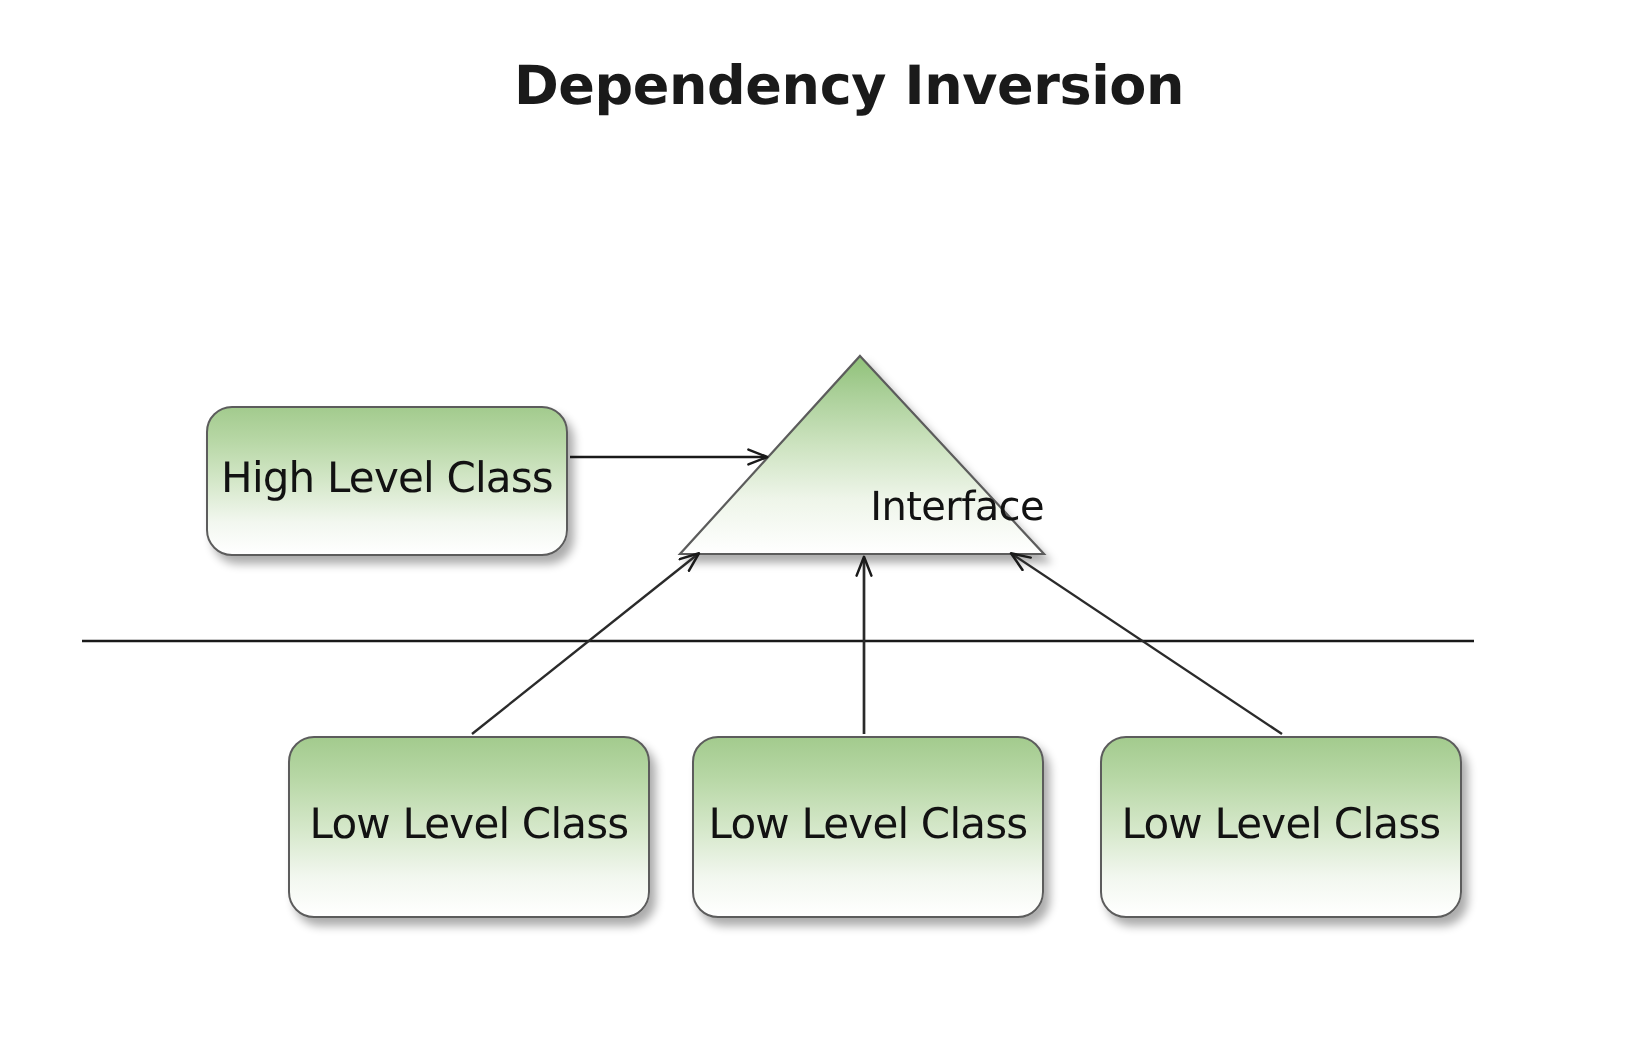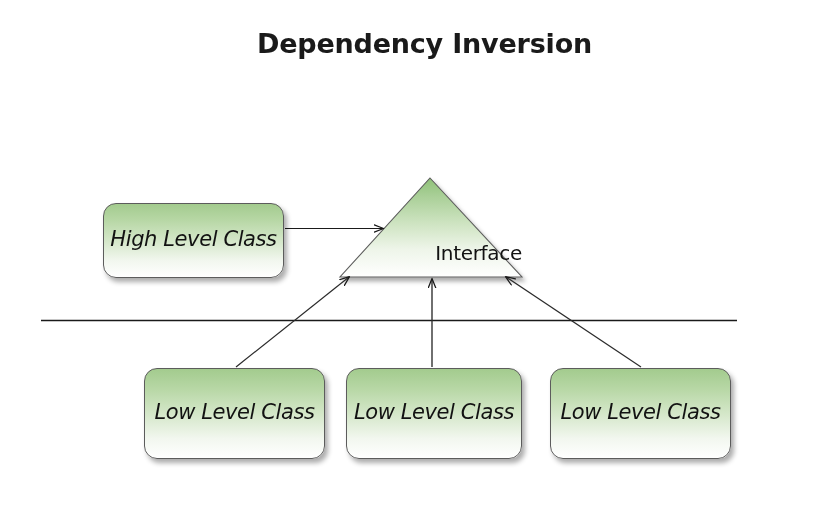--- a/index.html
+++ b/index.html
@@ -53,21 +53,20 @@
     align-items: center;
     justify-content: center;
   }
   .class-box .label {
     font-family: "DejaVu Sans", "Liberation Sans", sans-serif;
     font-size: 21px;
     color: #121212;
     letter-spacing: -0.4px;
     white-space: nowrap;
     transform: translateY(-2px);
-    font-style: italic;
   }
 
   #box-high  { left: 103px; top: 203px; width: 181px; height: 75px; }
   #box-low-1 { left: 144px; top: 368px; width: 181px; height: 91px; }
   #box-low-2 { left: 346px; top: 368px; width: 176px; height: 91px; }
   #box-low-3 { left: 550px; top: 368px; width: 181px; height: 91px; }
 
   
   .tri-label {
     position: absolute;

